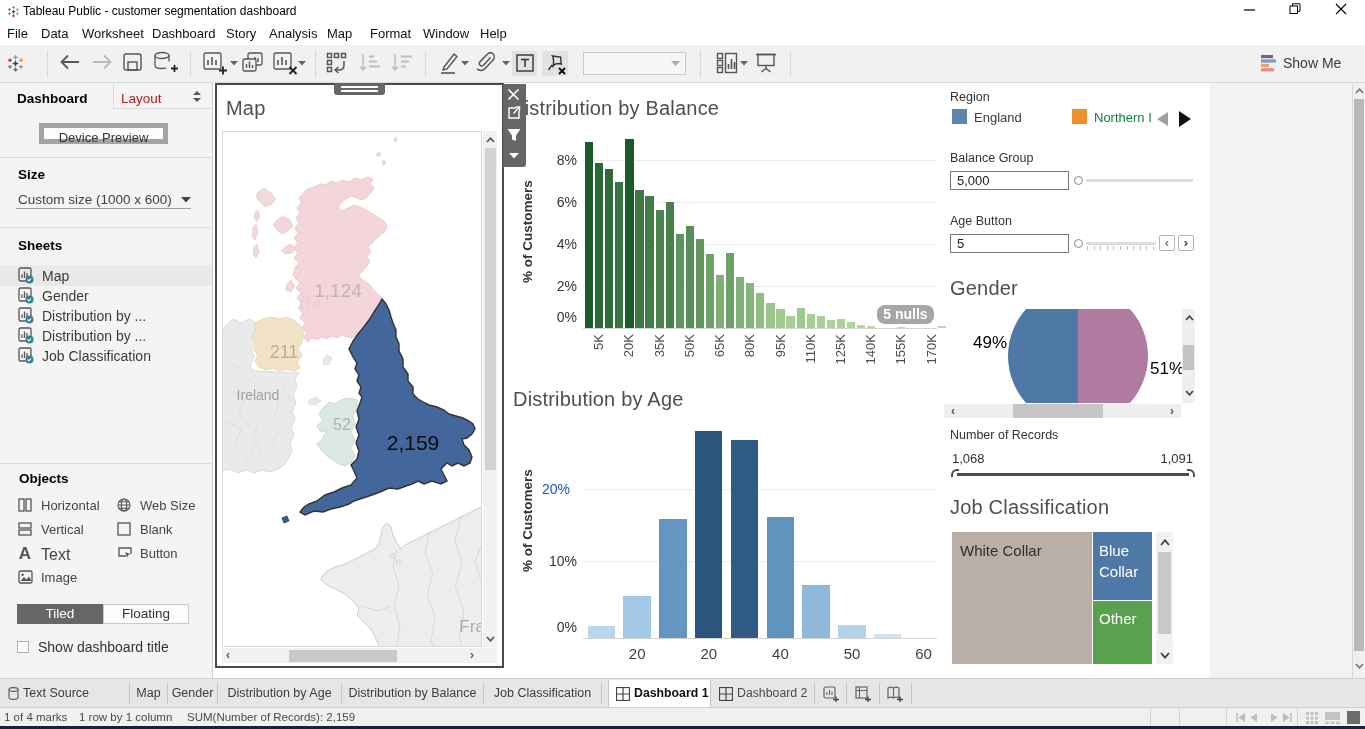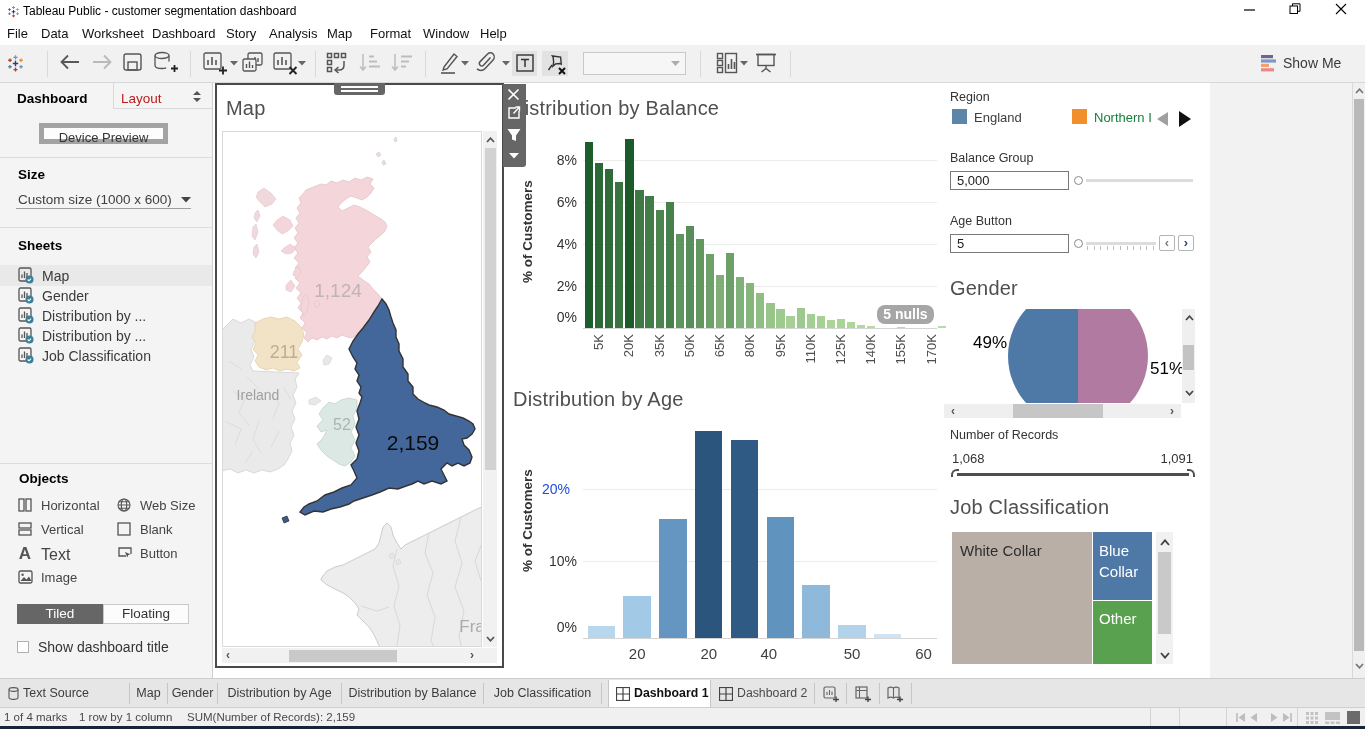--- a/index.html
+++ b/index.html
@@ -351,21 +351,21 @@
 <div class="ab" style="left:623.4px;top:596px;width:27.4px;height:42px;background:#a2c9e5"></div>
 <div class="ab" style="left:659.2px;top:519px;width:27.4px;height:119px;background:#6496c1"></div>
 <div class="ab" style="left:695.0px;top:431px;width:27.4px;height:207px;background:#2b557d"></div>
 <div class="ab" style="left:730.8px;top:440px;width:27.4px;height:198px;background:#2f5a83"></div>
 <div class="ab" style="left:766.6px;top:517px;width:27.4px;height:121px;background:#6193bf"></div>
 <div class="ab" style="left:802.4px;top:585px;width:27.4px;height:53px;background:#8fb9da"></div>
 <div class="ab" style="left:838.2px;top:625px;width:27.4px;height:13px;background:#b3d3eb"></div>
 <div class="ab" style="left:874.0px;top:634px;width:27.4px;height:4px;background:#d0e3f2"></div>
 <div class="ab" style="left:617.2px;top:645px;width:40px;text-align:center;font-size:15px;color:#3f3f3f">20</div>
 <div class="ab" style="left:688.8px;top:645px;width:40px;text-align:center;font-size:15px;color:#3f3f3f">20</div>
-<div class="ab" style="left:760.4px;top:645px;width:40px;font-size:15px;color:#3f3f3f">40</div>
+<div class="ab" style="left:760.4px;top:645px;width:40px;text-align:center;font-size:15px;color:#3f3f3f">40</div>
 <div class="ab" style="left:832.0px;top:645px;width:40px;text-align:center;font-size:15px;color:#3f3f3f">50</div>
 <div class="ab" style="left:903.6px;top:645px;width:40px;text-align:center;font-size:15px;color:#3f3f3f">60</div>
 <div class="ab" style="left:215px;top:83px;width:289px;height:585px;background:#fff;border:2px solid #4a4a4a"></div>
 <div class="ab" style="left:334px;top:83px;width:51px;height:12px;background:#666;border-radius:0 0 3px 3px">
     <div class="ab" style="left:7px;top:3px;width:37px;height:1.5px;background:#fff"></div>
     <div class="ab" style="left:7px;top:7px;width:37px;height:1.5px;background:#fff"></div>
   </div>
 <div class="ab tt" style="left:226px;top:97px">Map</div>
 <div class="ab" style="left:222px;top:131px;width:260px;height:516px;border:1px solid #d9d9d9;overflow:hidden">
 <svg width="260" height="516" viewBox="0 0 260 516">

